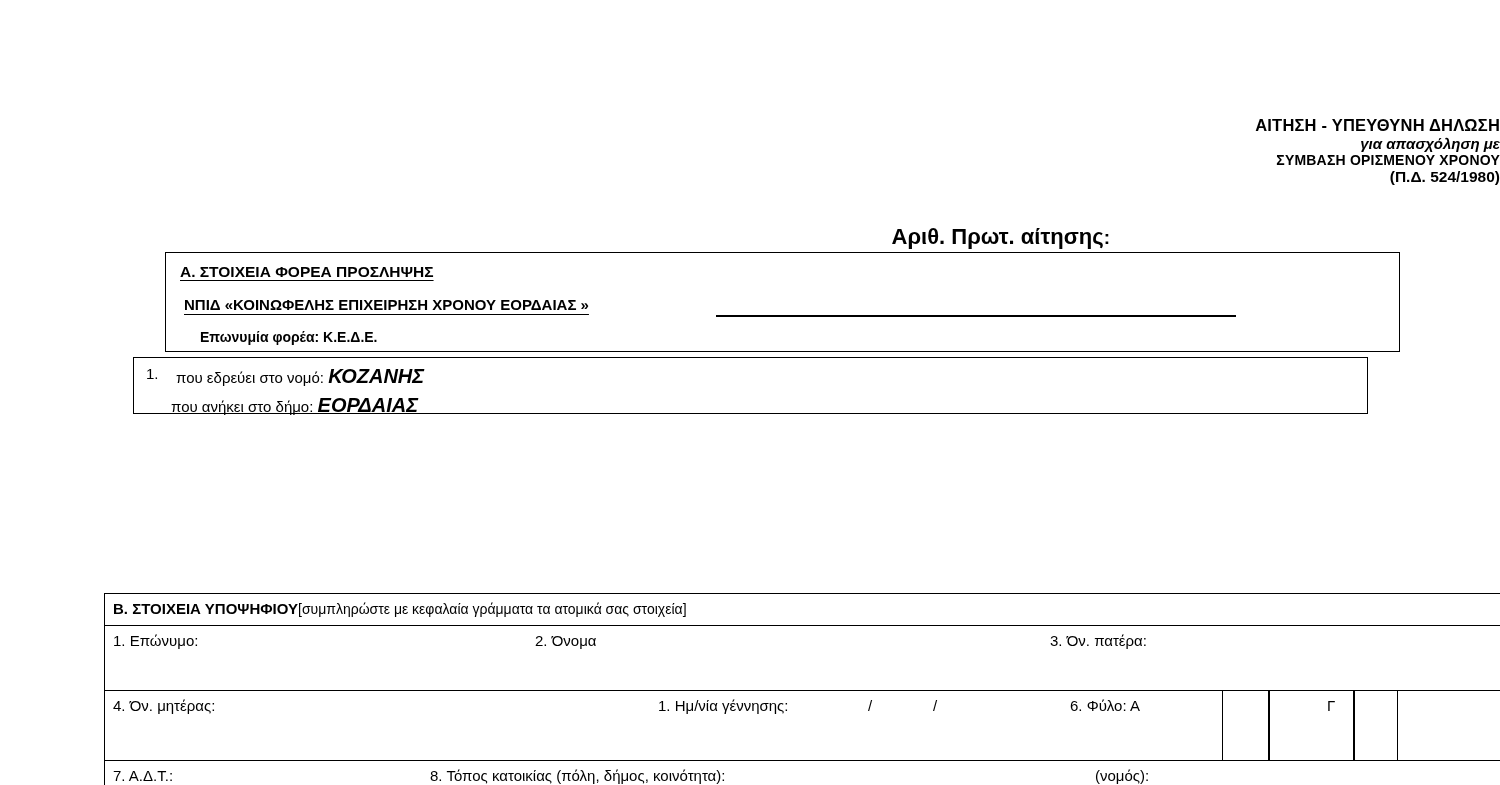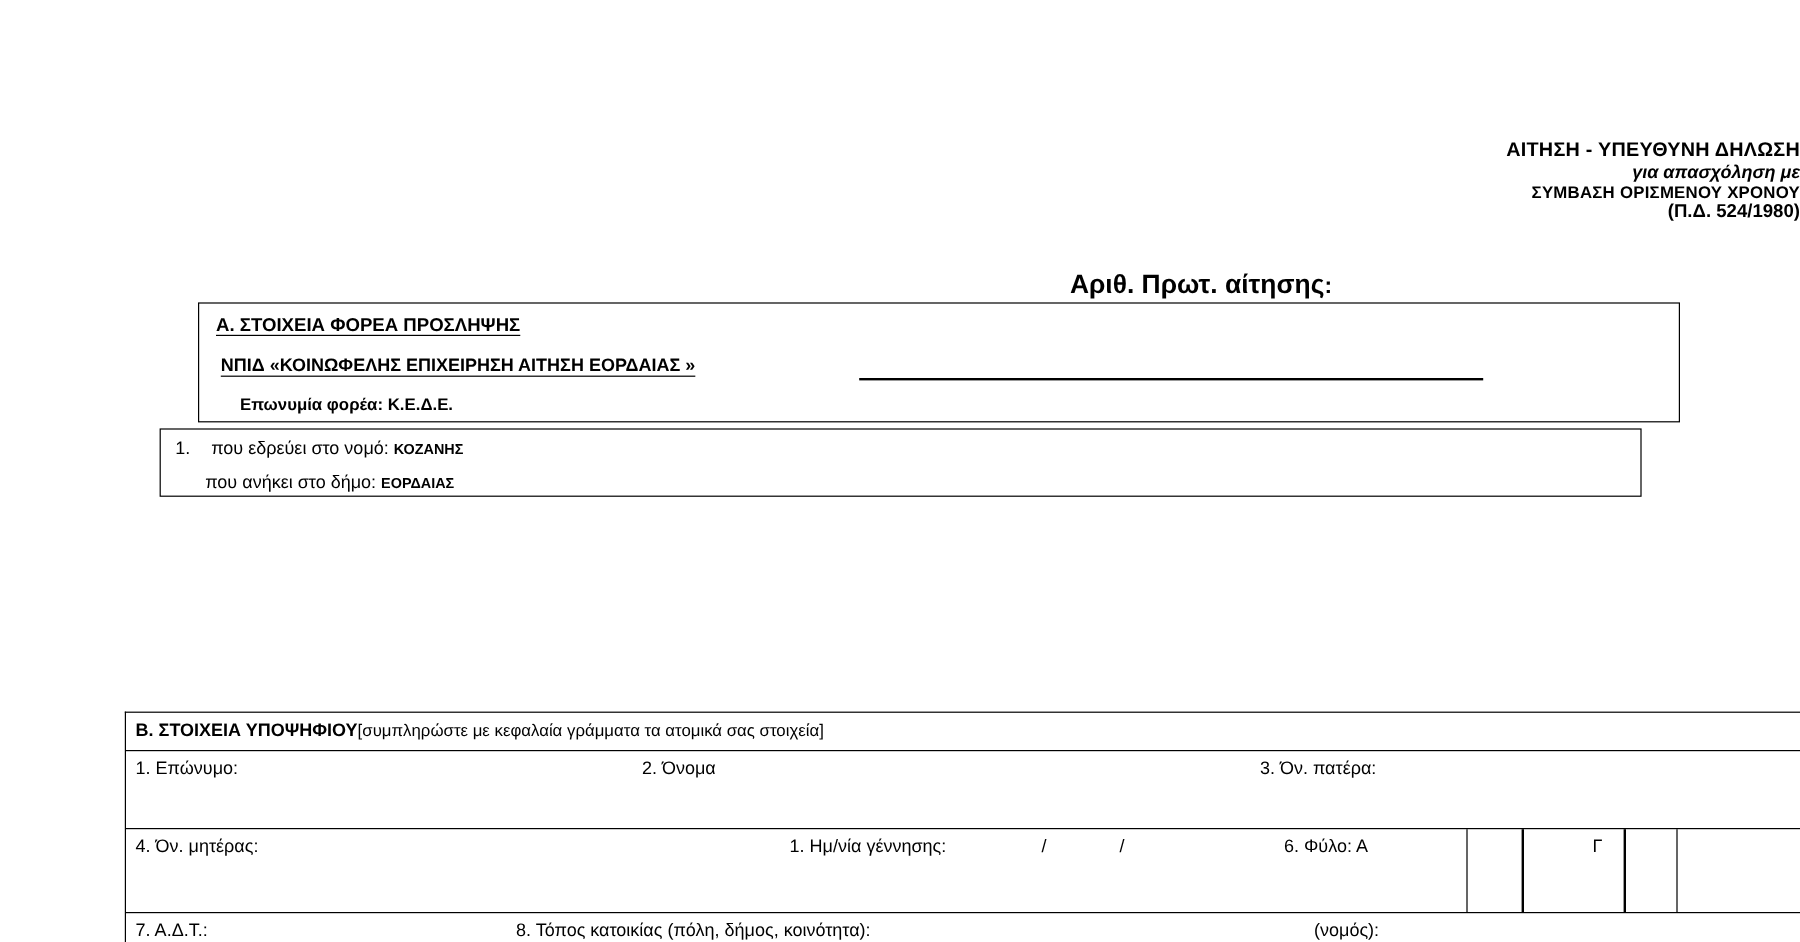--- a/index.html
+++ b/index.html
@@ -120,21 +120,21 @@
     font-size: 15px;
     white-space: nowrap;
   }
   .a-line-2 {
     position: absolute;
     left: 37px;
     top: 36px;
     font-size: 15px;
     white-space: nowrap;
   }
-  .val-bold { font-weight: bold; font-size: 12px; }
+  .val-bold { font-weight: bold; font-size: 20px; font-style: italic; }
 
   
   #section-b {
     position: absolute;
     left: 104px;
     top: 593px;
     width: 1492px;
     border-left: 1.5px solid #000;
     border-right: 1.5px solid #000;
     border-top: 1.5px solid #000;
@@ -187,21 +187,21 @@
 </div>
 
 <div id="protocol-line">
   <span>Αριθ. Πρωτ. αίτησης</span><span class="colon">:</span>
 </div>
 
 <div id="section-a-box-1">
   <div class="a-heading">Α. ΣΤΟΙΧΕΙΑ ΦΟΡΕΑ ΠΡΟΣΛΗΨΗΣ</div>
 
   <div class="a-entity-row">
-    <span class="a-entity-name">ΝΠΙΔ «ΚΟΙΝΩΦΕΛΗΣ ΕΠΙΧΕΙΡΗΣΗ ΑΙΤΗΣΗ ΕΟΡΔΑΙΑΣ »</span>
+    <span class="a-entity-name">ΝΠΙΔ «ΚΟΙΝΩΦΕΛΗΣ ΕΠΙΧΕΙΡΗΣΗ ΧΡΟΝΟΥ ΕΟΡΔΑΙΑΣ »</span>
     <span class="a-entity-rule"></span>
   </div>
 
   <div class="a-brand">
     <span>Επωνυμία φορέα:</span>
     <span>Κ.Ε.Δ.Ε.</span>
   </div>
 </div>
 
 <div id="section-a-box-2">

